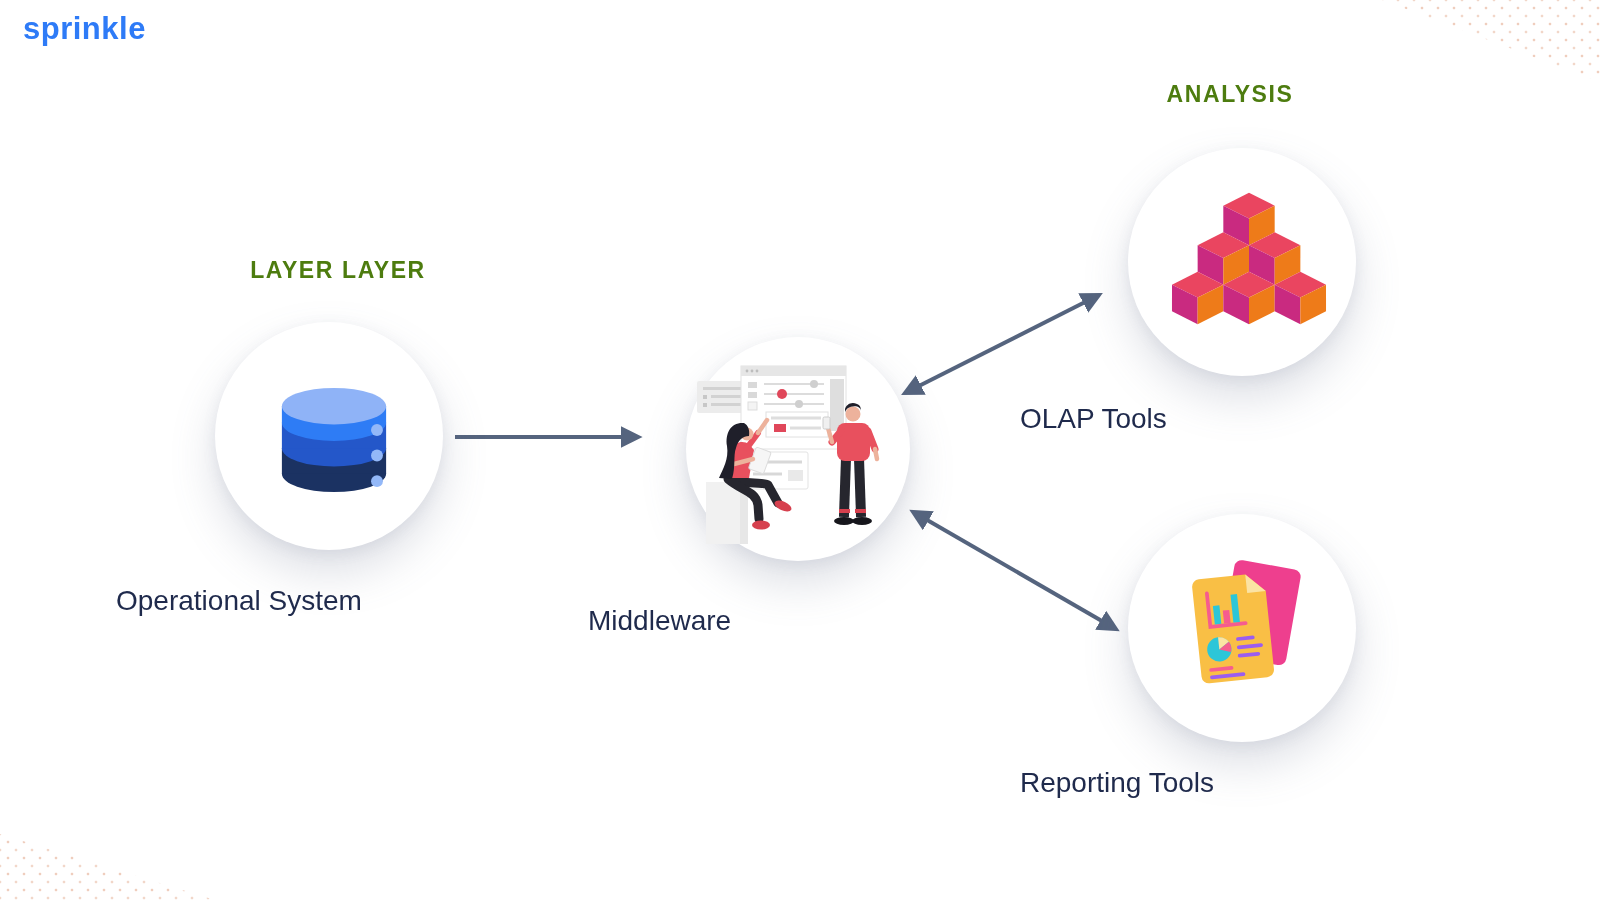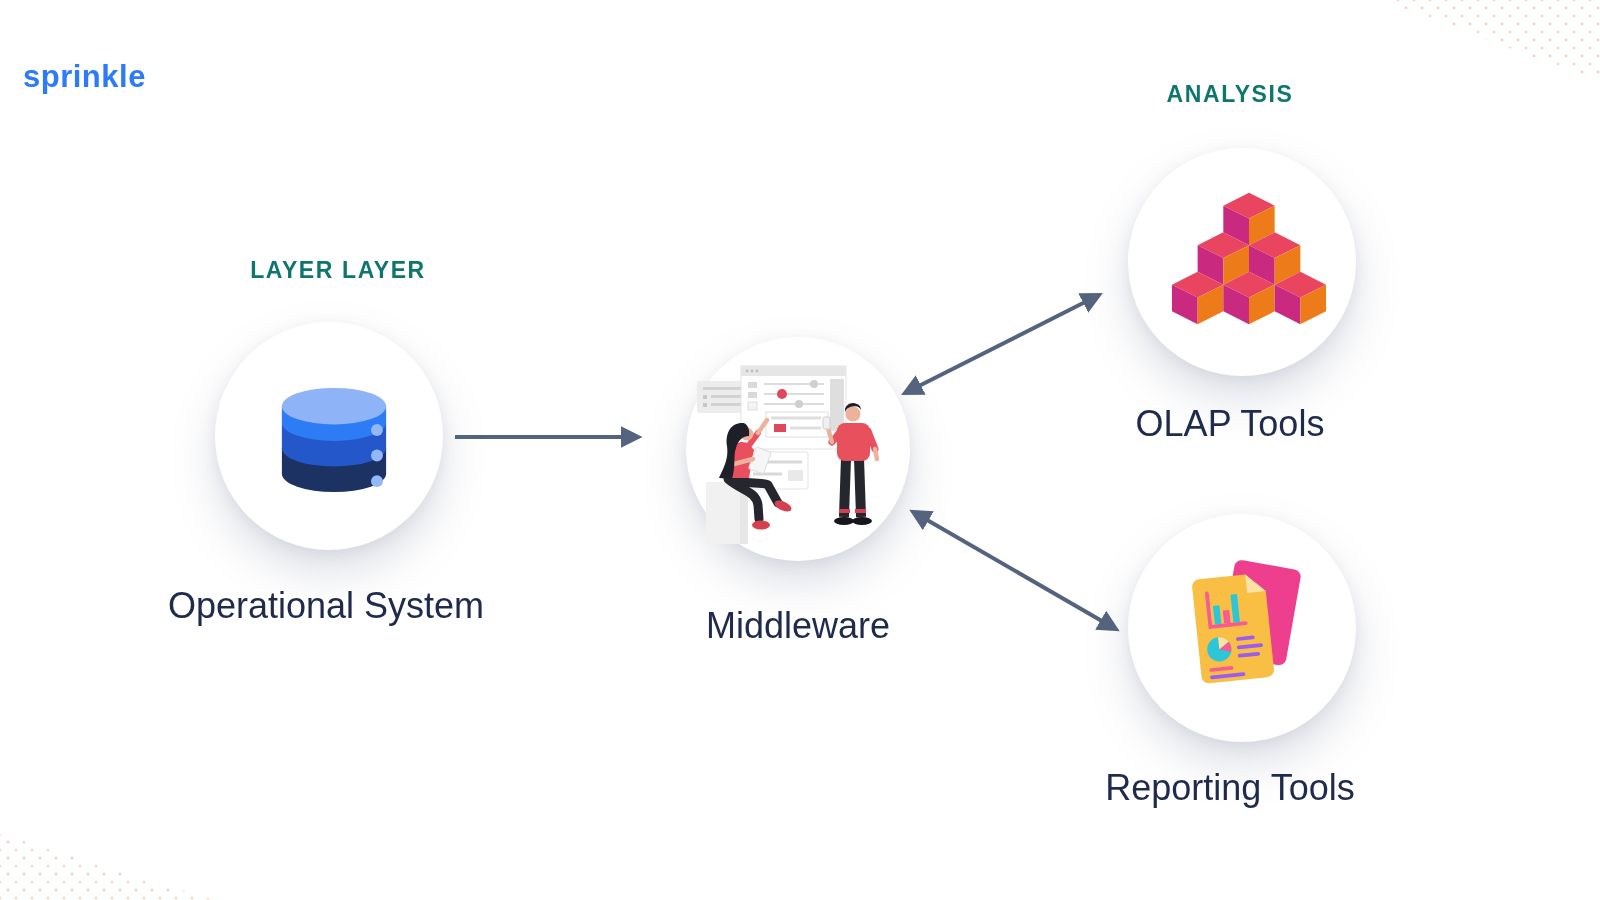--- a/index.html
+++ b/index.html
@@ -28,45 +28,44 @@
   }
   .dots-bl {
     left: 0; bottom: 0; width: 215px; height: 66px;
     clip-path: polygon(0 0, 100% 100%, 0 100%);
   }
 
   .logo {
     position: absolute; top: 11px; left: 23px;
     font-size: 31px; font-weight: 700; letter-spacing: 0.5px;
     color: #2e7bf7;
-    margin-top: 48px;
   }
 
   .heading {
     position: absolute; width: 420px; text-align: center;
     font-size: 23px; font-weight: 800; letter-spacing: 1.6px;
-    color: #0f766e;
+    color: #4d7c0f;
   }
   .heading-source    { left: 128px;  top: 257px; }
   .heading-warehouse { left: 574px;  top: 257px; }
   .heading-analysis  { left: 1020px; top: 81px;  }
 
   .node-circle {
     position: absolute; border-radius: 50%; background: #ffffff;
     box-shadow: 0 22px 45px rgba(98,108,135,0.22), 0 4px 14px rgba(98,108,135,0.10);
   }
   .circle-source     { left: 215px;  top: 322px; width: 228px; height: 228px; }
   .circle-warehouse  { left: 686px;  top: 337px; width: 224px; height: 224px; }
   .circle-olap       { left: 1128px; top: 148px; width: 228px; height: 228px; }
   .circle-reporting  { left: 1128px; top: 514px; width: 228px; height: 228px; }
   .node-circle svg { position: absolute; }
 
   .node-label {
-    position: absolute; width: 420px; text-align: center;
-    font-size: 36px; font-weight: 400; color: #1f2a4c;
+    position: absolute; width: 420px; 
+    font-size: 28px; font-weight: 400; color: #1f2a4c;
   }
   .label-source    { left: 116px;  top: 585px; }
   .label-warehouse { left: 588px;  top: 605px; }
   .label-olap      { left: 1020px; top: 403px; }
   .label-reporting { left: 1020px; top: 767px; }
 
   .arrows-layer { position: absolute; left: 0; top: 0; pointer-events: none; }
 </style>
 </head>
 <body>

